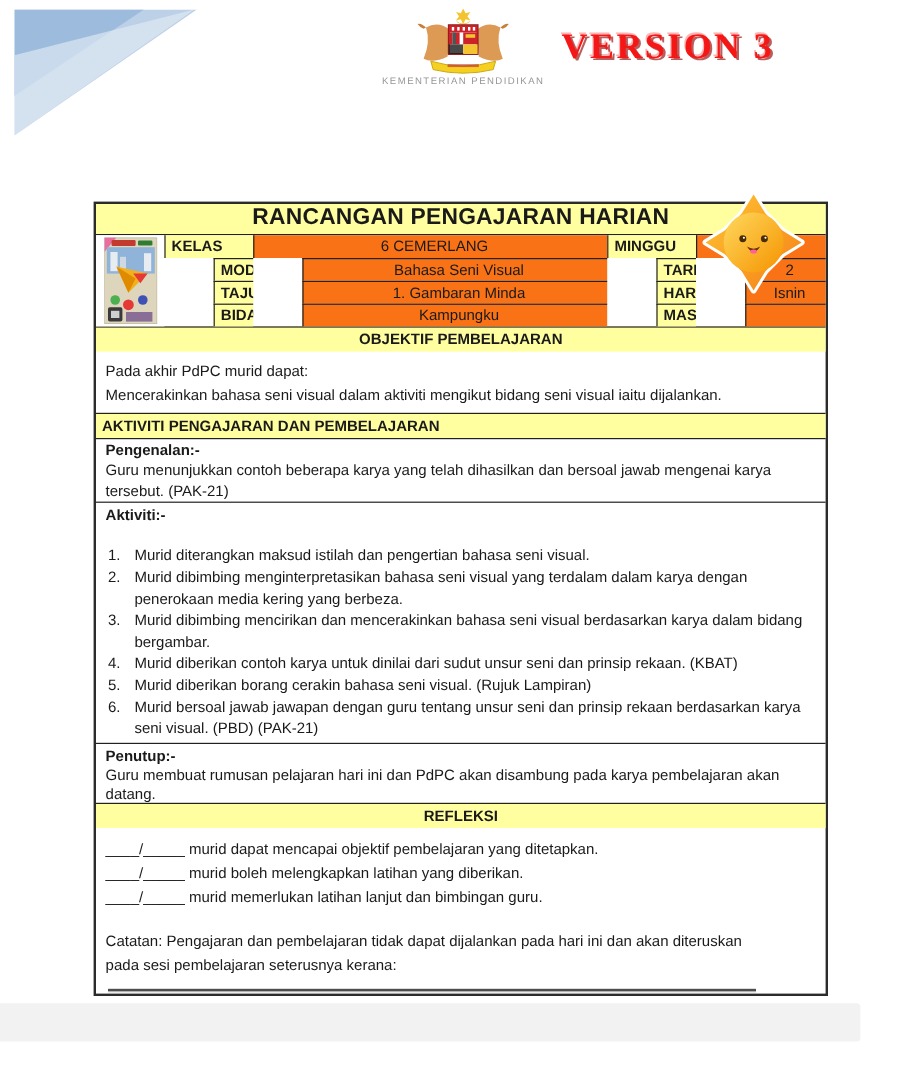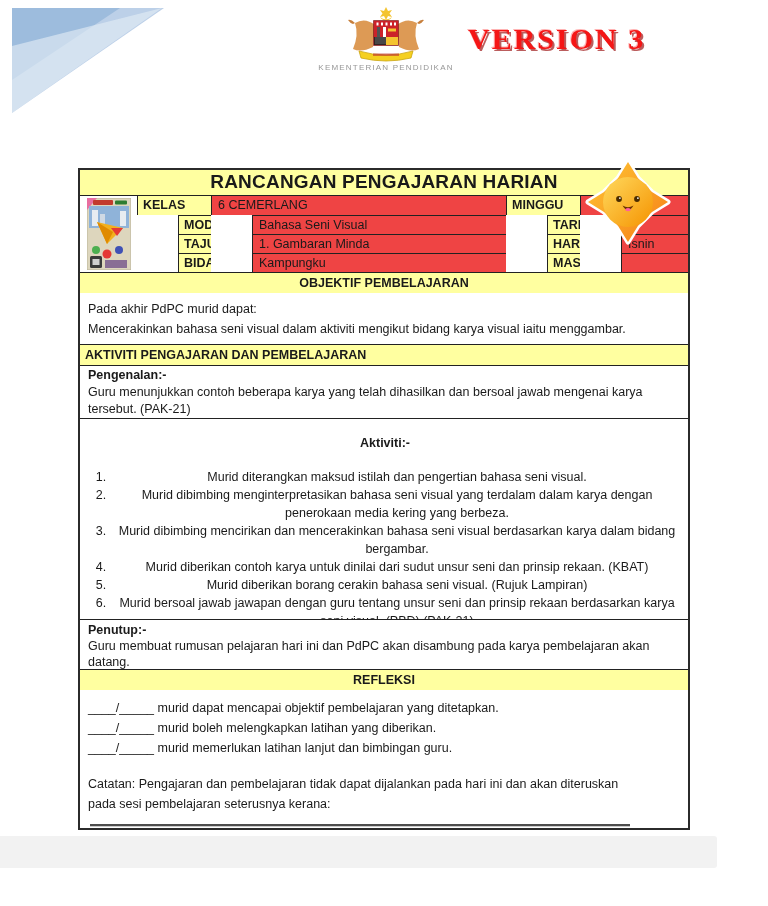--- a/index.html
+++ b/index.html
@@ -39,33 +39,33 @@
   }
   .info-grid {
     display:grid; grid-template-columns:57px 74px 1fr 74px 108px;
     grid-template-rows:repeat(4,19px); border-top:1px solid #222;
   }
   .cell { line-height:18px; overflow:hidden; white-space:nowrap; }
   .bl { border-left:1px solid #222; }
   .bt { border-top:1px solid #222;margin-left:41px; }
   .img-cell { grid-row:1 / span 4; background:#fff; display:flex; align-items:center; justify-content:center; }
   .lbl { background:#ffffa0; font-weight:700; padding-left:5px; }
-  .val { background:#ef4444; padding-left:6px; }
+  .val { background:#f97316; padding-left:6px;text-align:center; }
 
   .sec-head {
     height:21px; line-height:20px; background:#ffffa0; font-weight:700;
     border-top:1px solid #222; overflow:hidden;
   }
   .sec-head.center { text-align:center; }
   .sec-head.left { padding-left:5px; }
 
   .blk { border-top:1px solid #222; padding-left:8px; padding-right:6px; overflow:hidden; }
   .blk-objektif { height:51px; padding-top:6px; line-height:20px; border-top:none; }
   .blk-pengenalan { height:53px; padding-top:1px; line-height:17px; }
-  .blk-aktiviti { height:201px; padding-top:15px; line-height:18px;text-align:center; }
+  .blk-aktiviti { height:201px; padding-top:1px; line-height:18px; }
   .blk-penutup { height:50px; padding-top:2px; line-height:16px; }
   .blk-refleksi { height:138px; padding-top:8px; line-height:20px; border-top:none; }
   .bold { font-weight:700; }
   .gap16 { height:16px; }
   .li { display:flex; padding-left:2px; }
   .li .num { width:22px; flex:0 0 22px; }
   .li .txt { flex:1; }
   .catatan { margin-top:16px; line-height:20px; max-width:560px; }
   .sign-line { margin-top:10px; margin-left:2px; width:540px; height:2px; background:#4d4d4d; box-shadow:0 1px 0 rgba(0,0,0,.2); }
 
@@ -165,21 +165,21 @@
       <div class="cell lbl bl bt">BIDANG</div>
       <div class="cell val bl bt">Kampungku</div>
       <div class="cell lbl bl bt">MASA</div>
       <div class="cell val bl bt"></div>
     </div>
 
     <div class="sec-head center">OBJEKTIF PEMBELAJARAN</div>
 
     <div class="blk blk-objektif">
       <div>Pada akhir PdPC murid dapat:</div>
-      <div>Mencerakinkan bahasa seni visual dalam aktiviti mengikut bidang karya visual iaitu menggambar.</div>
+      <div>Mencerakinkan bahasa seni visual dalam aktiviti mengikut bidang seni visual iaitu dijalankan.</div>
     </div>
 
     <div class="sec-head left">AKTIVITI PENGAJARAN DAN PEMBELAJARAN</div>
 
     <div class="blk blk-pengenalan">
       <div class="bold">Pengenalan:-</div>
       <div>Guru menunjukkan contoh beberapa karya yang telah dihasilkan dan bersoal jawab mengenai karya tersebut. (PAK-21)</div>
     </div>
 
     <div class="blk blk-aktiviti">

